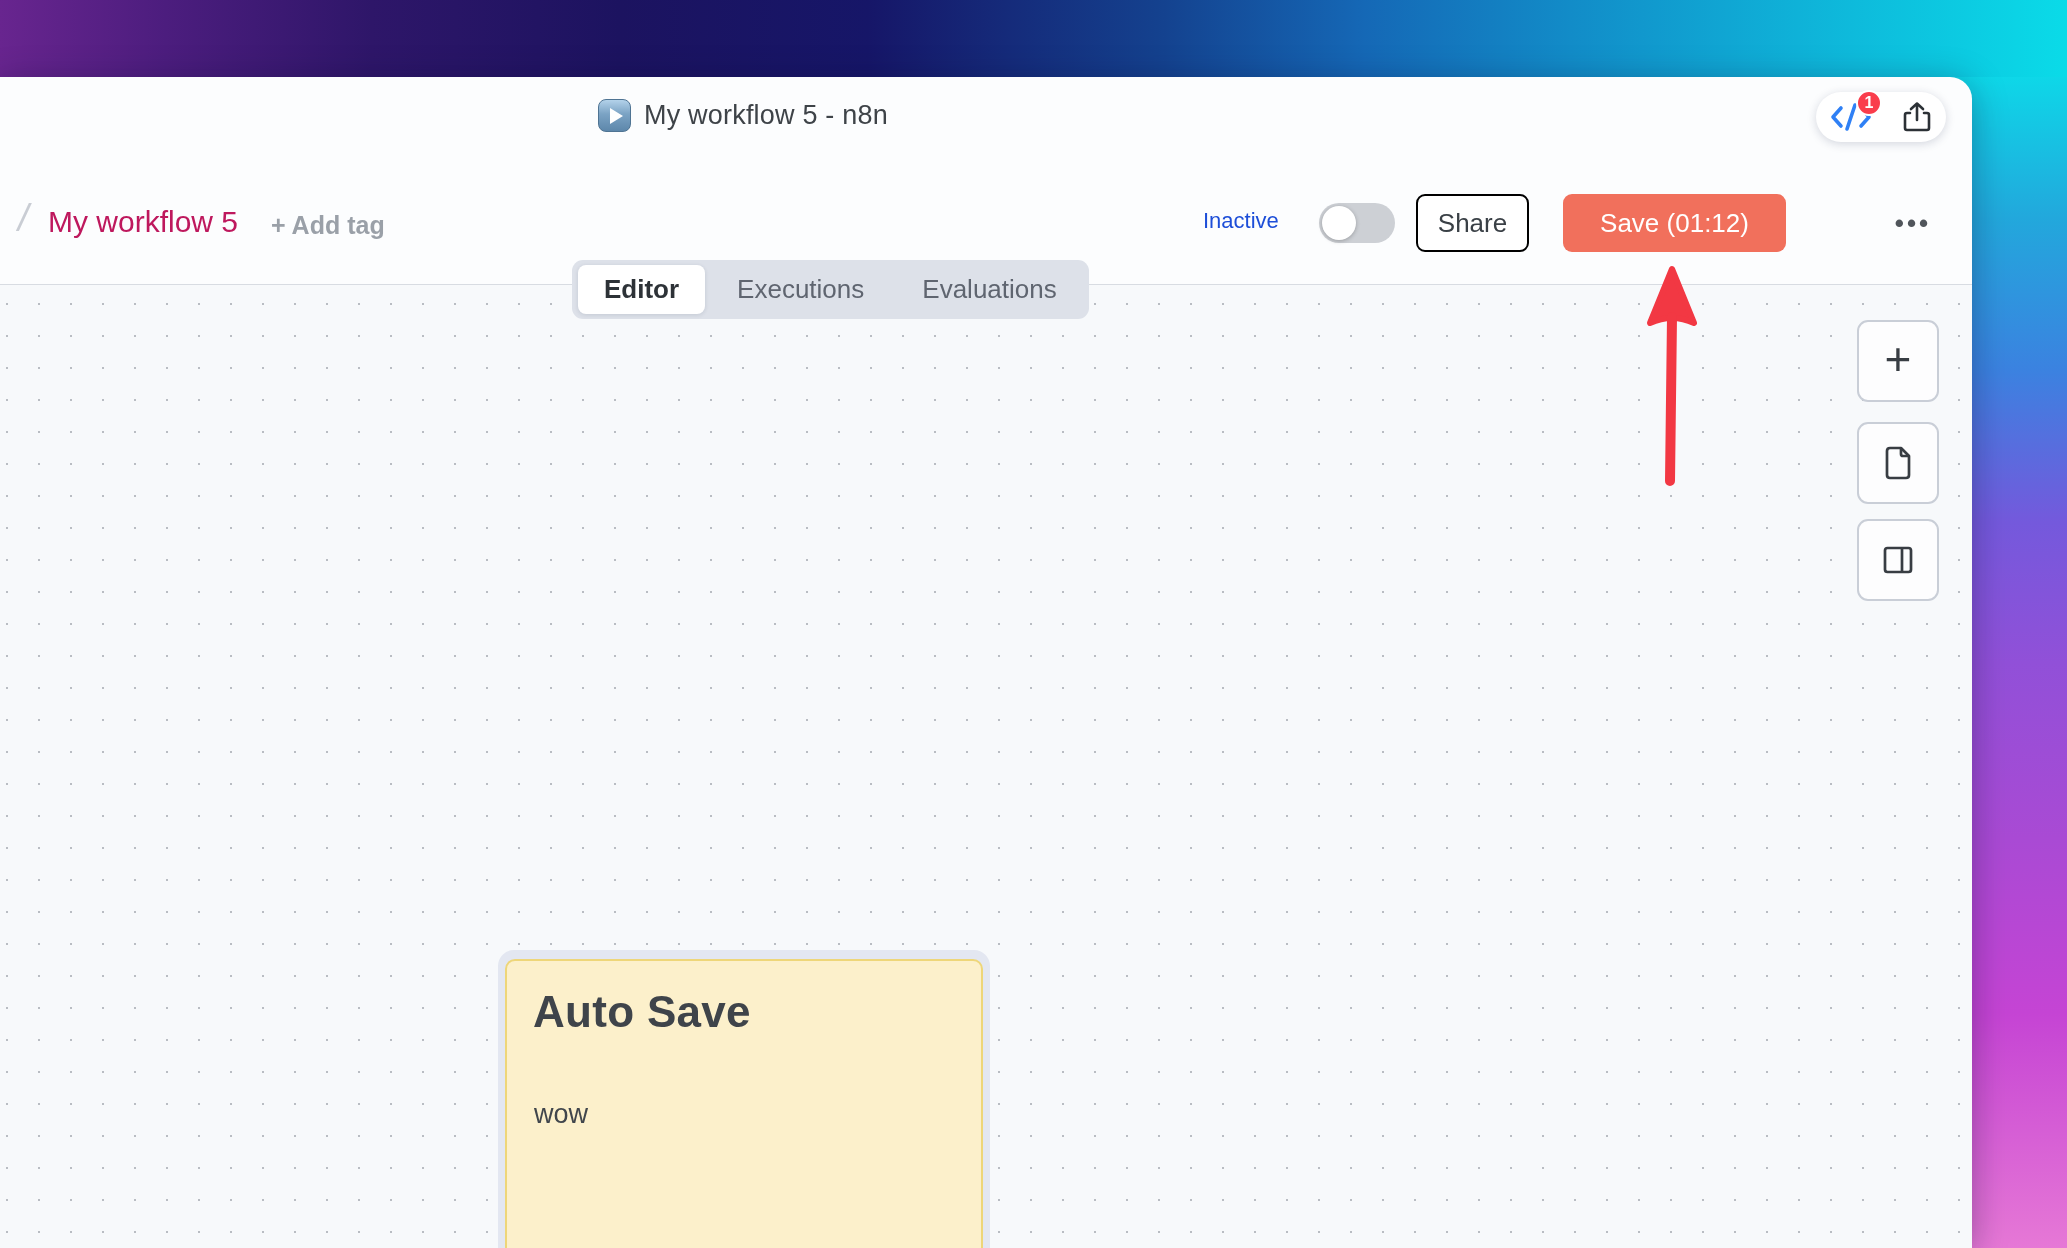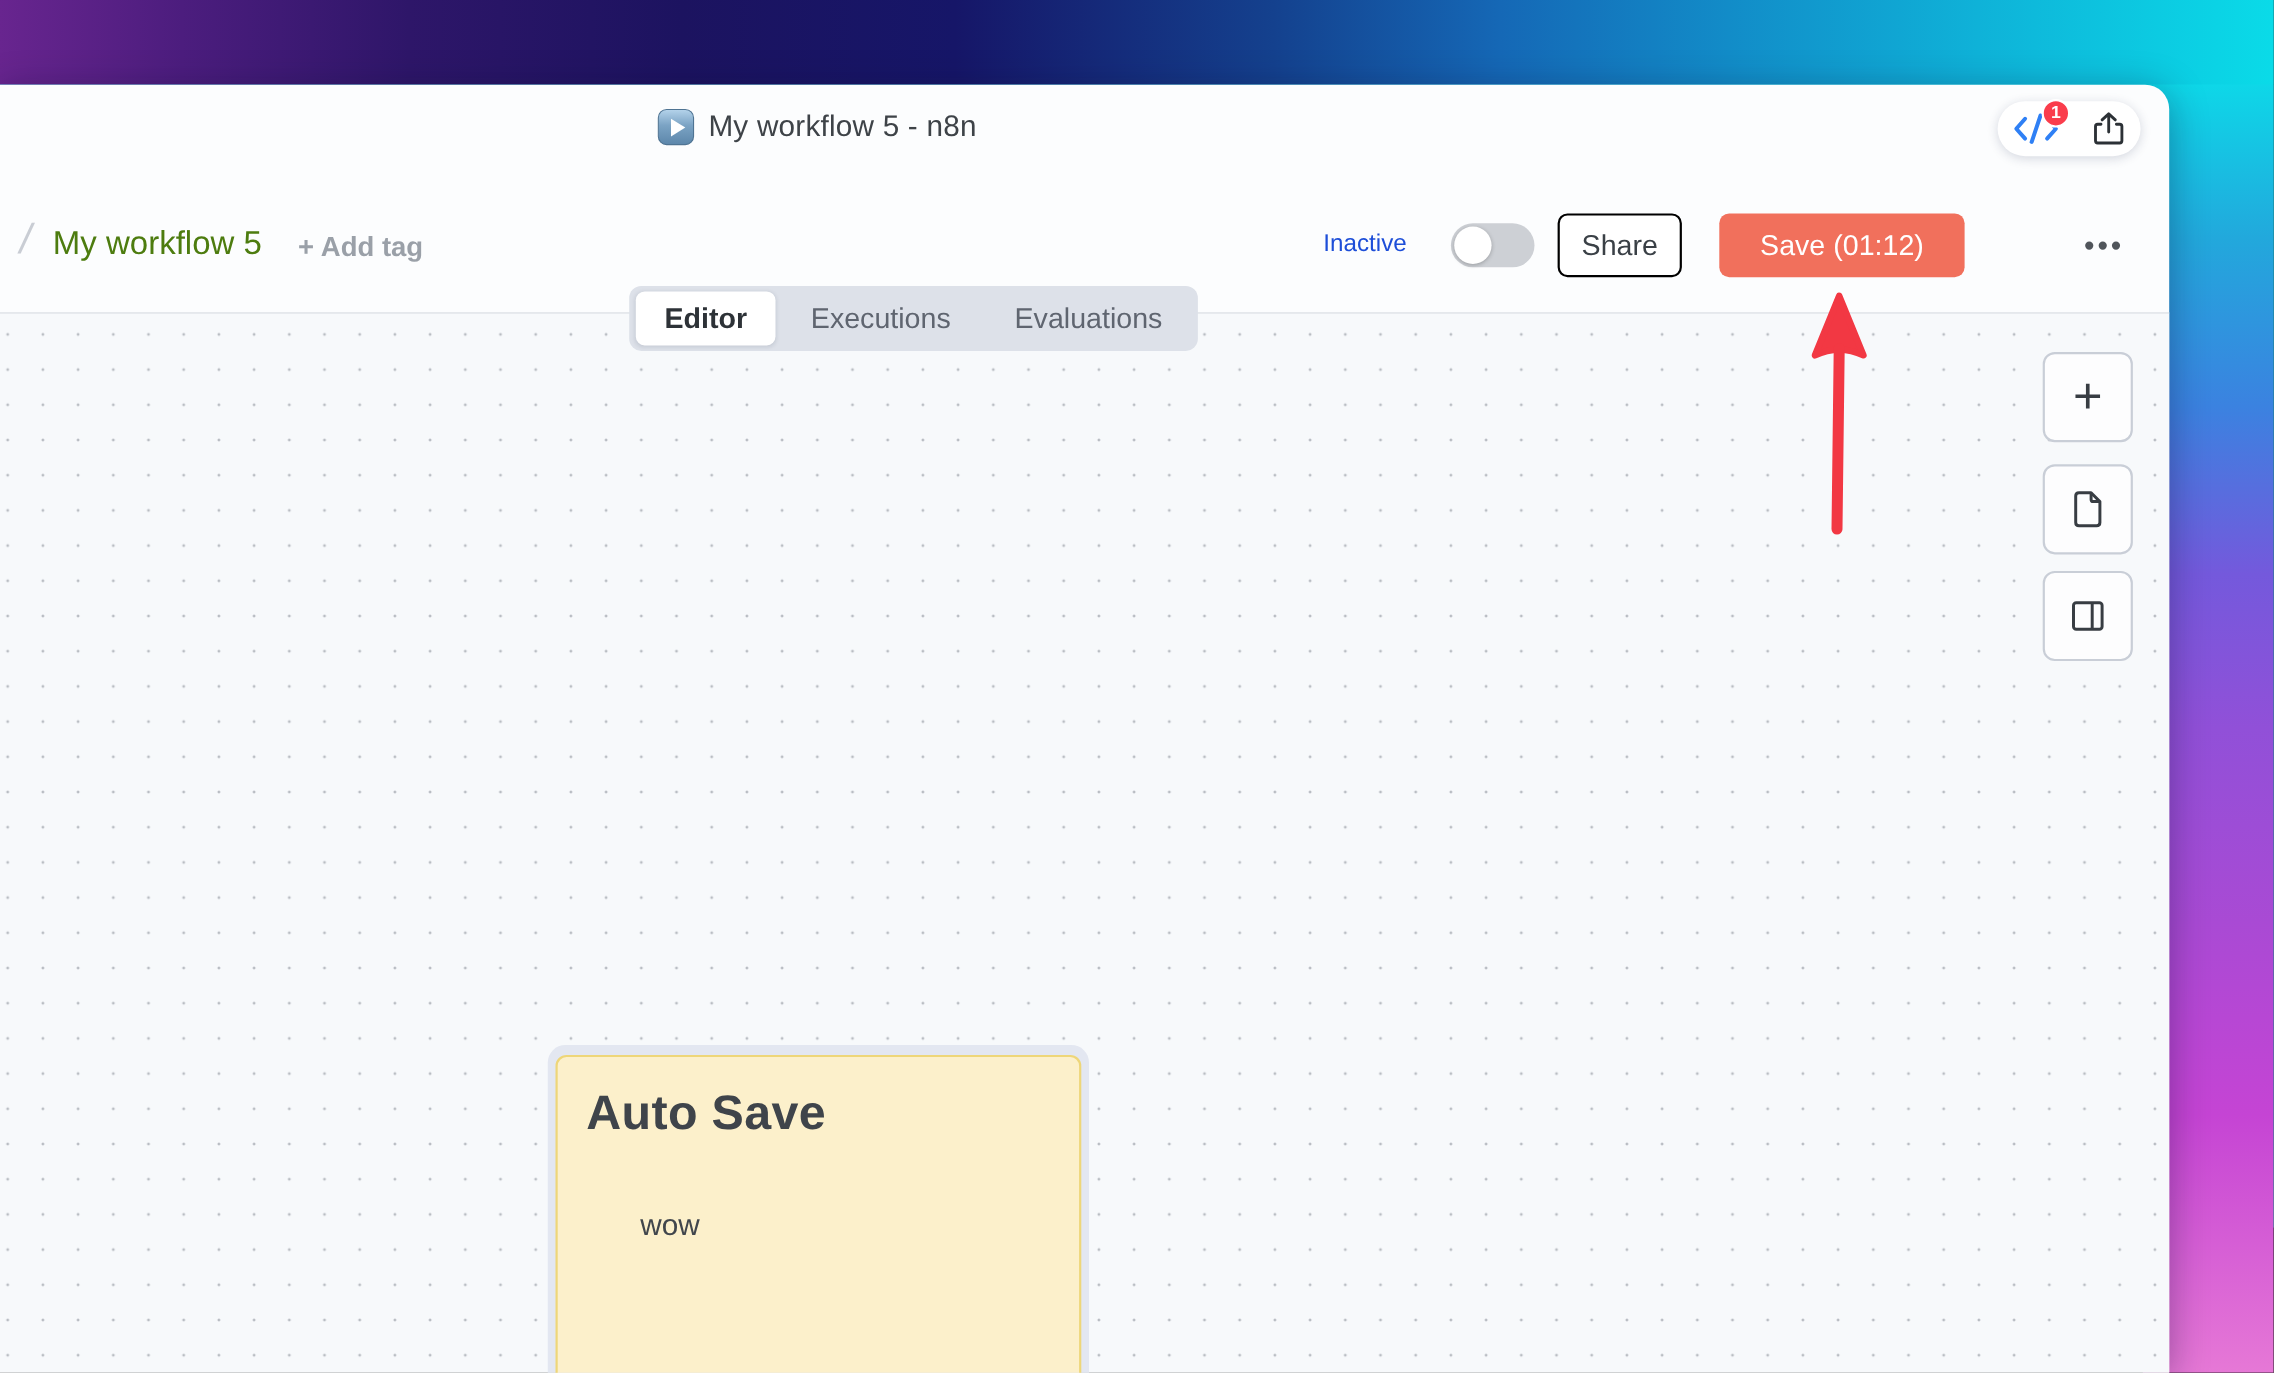--- a/index.html
+++ b/index.html
@@ -25,21 +25,21 @@
 
   .ext-pill { position:absolute; left:1816px; top:15px; width:130px; height:50px; border-radius:26px; background:#fff;
     box-shadow:0 2px 10px rgba(30,40,80,.18); }
   .code-icon { position:absolute; left:14px; top:10px; }
   .ext-badge { position:absolute; left:40px; top:-2px; width:26px; height:26px; border-radius:50%; background:#fa3d4c;
     color:#fff; font-size:16px; font-weight:700; display:flex; align-items:center; justify-content:center; border:2px solid #fff; }
   .export-icon { position:absolute; left:84px; top:9px; }
 
   
   .crumb-slash { position:absolute; left:18px; top:120px; font-size:38px; font-weight:300; color:#c9cdd4; font-style:italic; }
-  .wf-title { position:absolute; left:48px; top:128px; font-size:30px; color:#4d7c0f; font-weight:500; }
+  .wf-title { position:absolute; left:48px; top:128px; font-size:30px; color:#be185d; font-weight:500; }
   .add-tag { position:absolute; left:271px; top:134px; font-size:25px; color:#9aa0a8; font-weight:600; }
   .status-label { position:absolute; left:1203px; top:131px; font-size:22px; color:#1d4ed8; }
   .toggle { position:absolute; left:1319px; top:126px; width:76px; height:40px; border-radius:20px; background:#cdd0d5; }
   .knob { position:absolute; left:3px; top:3px; width:34px; height:34px; border-radius:50%; background:#fff; box-shadow:0 1px 4px rgba(0,0,0,.25); }
   .share-btn { position:absolute; left:1416px; top:117px; width:113px; height:58px; background:#fff; border:2px solid #000000;
     border-radius:9px; font-size:26px; color:#3a4046; font-weight:500; display:flex; align-items:center; justify-content:center; cursor:pointer; }
   .save-btn { position:absolute; left:1563px; top:117px; width:223px; height:58px; background:#f1705c; border:none;
     border-radius:9px; font-size:26px; color:#fff; font-weight:500; display:flex; align-items:center; justify-content:center; cursor:pointer; font-family:inherit; }
   .more-btn { position:absolute; left:1880px; top:117px; width:66px; height:58px; display:flex; align-items:center; justify-content:center;
     font-size:26px; font-weight:700; letter-spacing:3px; color:#50555b; cursor:pointer; }
@@ -53,21 +53,21 @@
     display:flex; align-items:center; padding:16px 6px; gap:6px; z-index:5; }
   .tab { height:49px; display:flex; align-items:center; padding:0 26px; font-size:26px; color:#5f6570; font-weight:500;
     border-radius:8px; cursor:pointer; white-space:nowrap; }
   .tab.active { background:#fff; color:#2d3237; font-weight:600; box-shadow:0 1px 4px rgba(20,30,60,.12); }
 
   
   .note-outer { position:absolute; left:498px; top:665px; width:492px; height:338px; border-radius:16px; background:#e3e7f1; z-index:2; }
   .note-inner { position:absolute; left:7px; top:9px; width:478px; height:319px; border-radius:10px; background:#fcf0cb;
     border:2px solid #eed679; }
   .note-title { position:absolute; left:26px; top:26px; font-size:44px; font-weight:700; color:#3f444a; letter-spacing:.3px; }
-  .note-body { position:absolute; left:27px; top:138px; font-size:27px; color:#41464c;margin-left:48px; }
+  .note-body { position:absolute; left:27px; top:138px; font-size:27px; color:#41464c; }
 
   
   .rail-btn { position:absolute; left:1857px; width:82px; height:82px; background:#fdfdfe; border:2px solid #c9ced7; border-radius:11px;
     display:flex; align-items:center; justify-content:center; cursor:pointer; z-index:3; }
   .rail-btn.b1 { top:243px; }
   .rail-btn.b2 { top:345px; }
   .rail-btn.b3 { top:442px; }
   .plus-glyph { font-size:46px; font-weight:400; color:#383d43; line-height:1; margin-top:-4px; }
 
   

